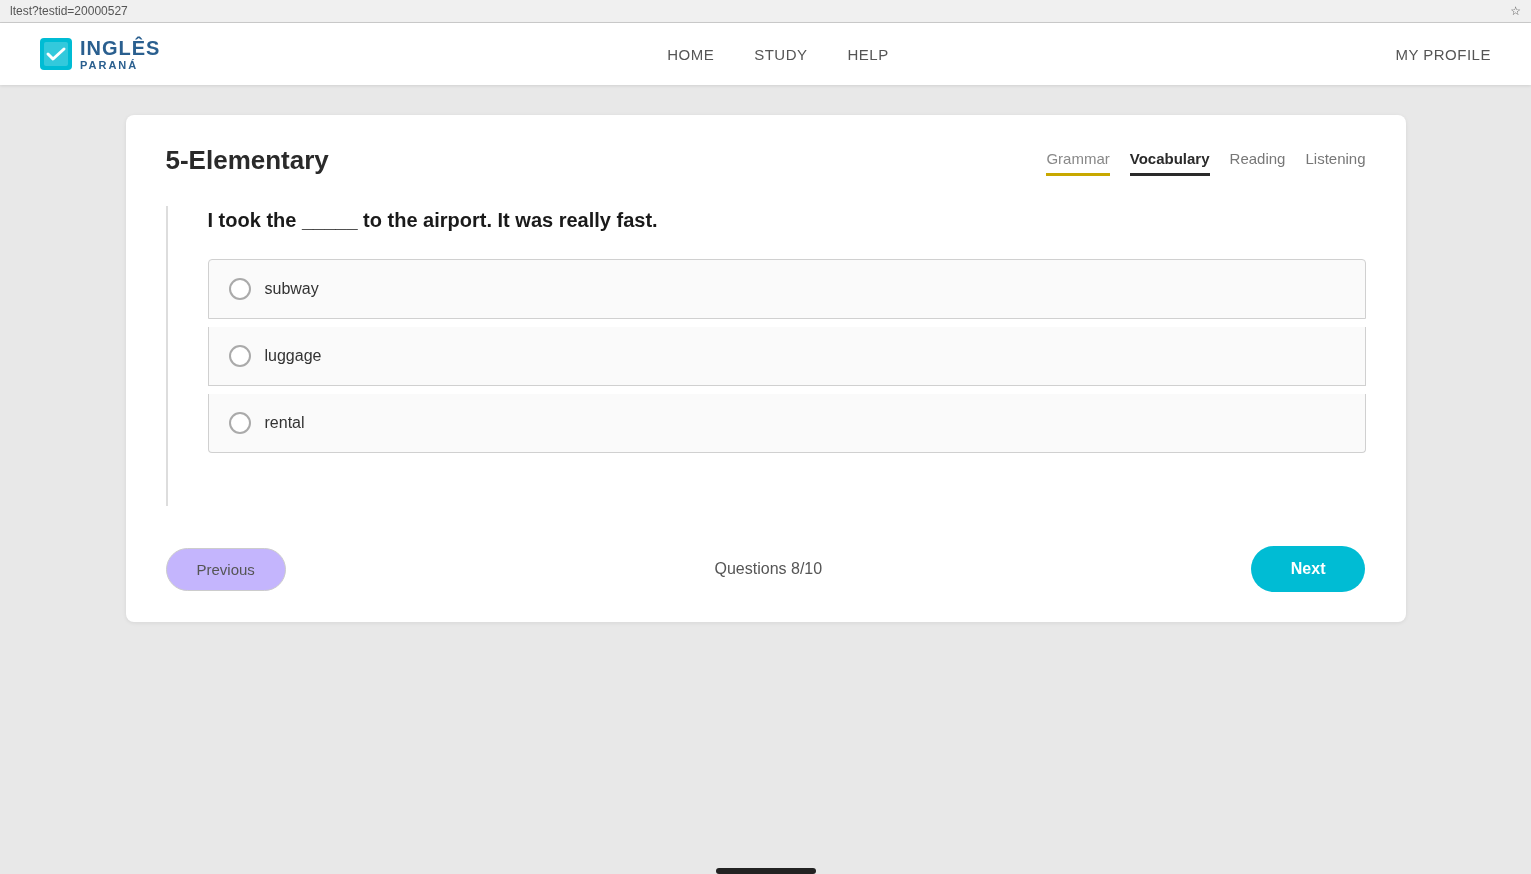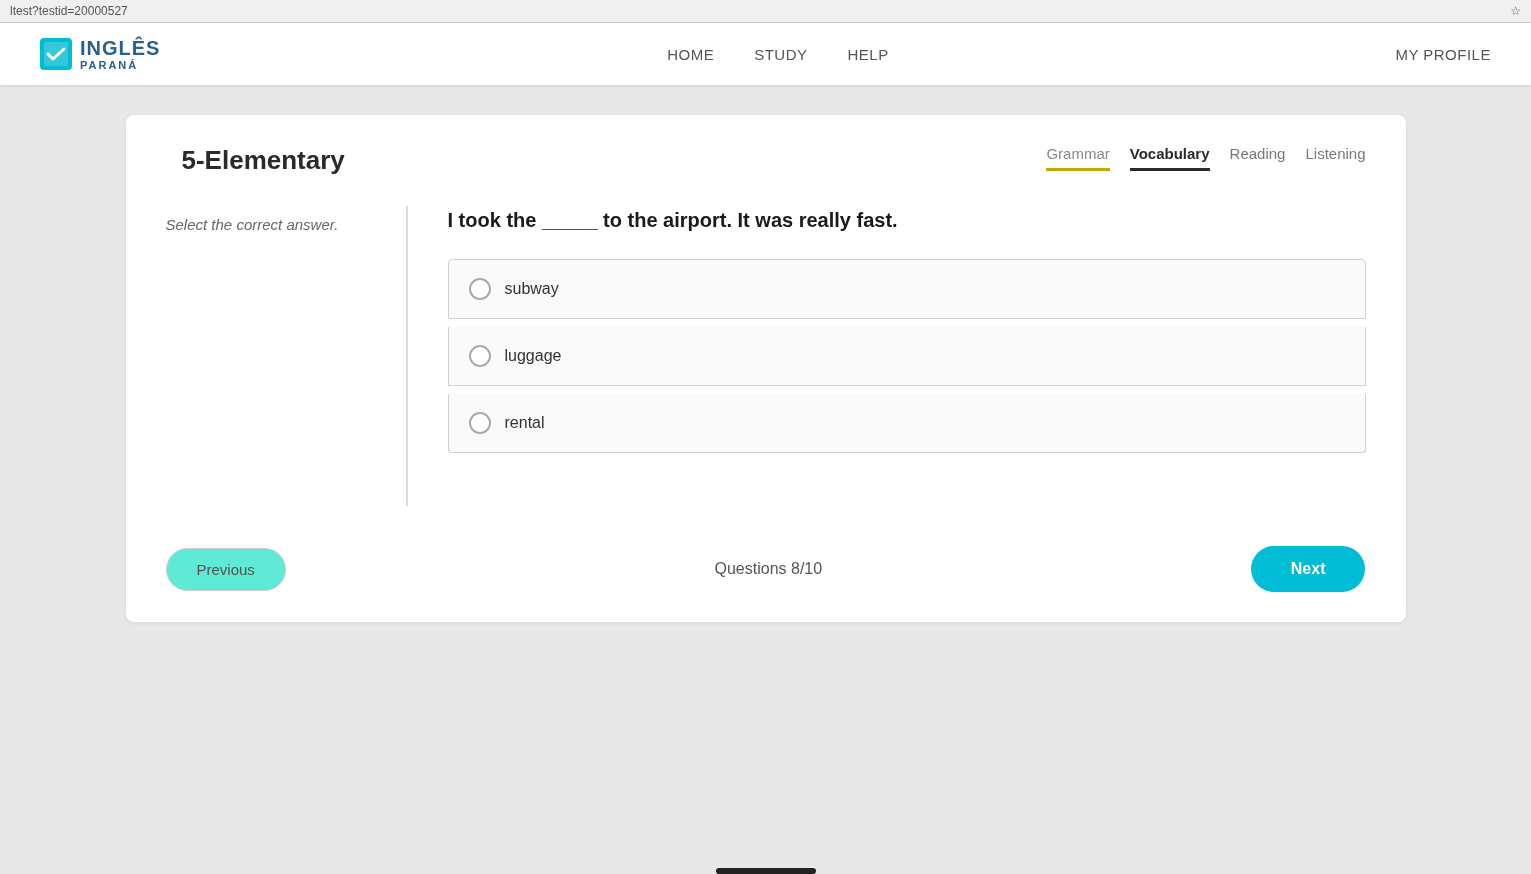--- a/index.html
+++ b/index.html
@@ -97,23 +97,22 @@
       background: #ffffff;
       border-radius: 8px;
       padding: 30px 40px;
       box-shadow: 0 1px 4px rgba(0,0,0,0.08);
       position: relative;
     }
 
     .quiz-header {
       display: flex;
       justify-content: space-between;
-      align-items: flex-start;
+      align-items: flex-end;
       margin-bottom: 30px;
-      margin-left: 16px;
     }
 
     .quiz-title {
       font-size: 26px;
       font-weight: 700;
       color: #2a2a2a;
     }
 
     .tabs {
       display: flex;
@@ -218,21 +217,21 @@
 
     
     .quiz-footer {
       display: flex;
       align-items: center;
       justify-content: space-between;
       margin-top: 40px;
     }
 
     .btn-previous {
-      background: #5eead4;
+      background: #c4b5fd;
       border: 1px solid #ccc;
       border-radius: 25px;
       padding: 12px 30px;
       font-size: 15px;
       color: #555;
       cursor: pointer;
     }
 
     .questions-count {
       font-size: 16px;
@@ -302,23 +301,20 @@
       <div class="tabs">
         <div class="tab grammar">Grammar</div>
         <div class="tab active">Vocabulary</div>
         <div class="tab">Reading</div>
         <div class="tab">Listening</div>
       </div>
     </div>
 
     <div class="quiz-body">
 
-      <div class="sidebar-instruction">
-        <p class="instruction-text">Select the correct answer.</p>
-      </div>
 
       <div class="divider-vertical"></div>
 
       <div class="question-area">
         <p class="question-text">I took the _____ to the airport. It was really fast.</p>
 
         <div class="options-list">
 
           <div class="option-item">
             <div class="radio-circle"></div>

